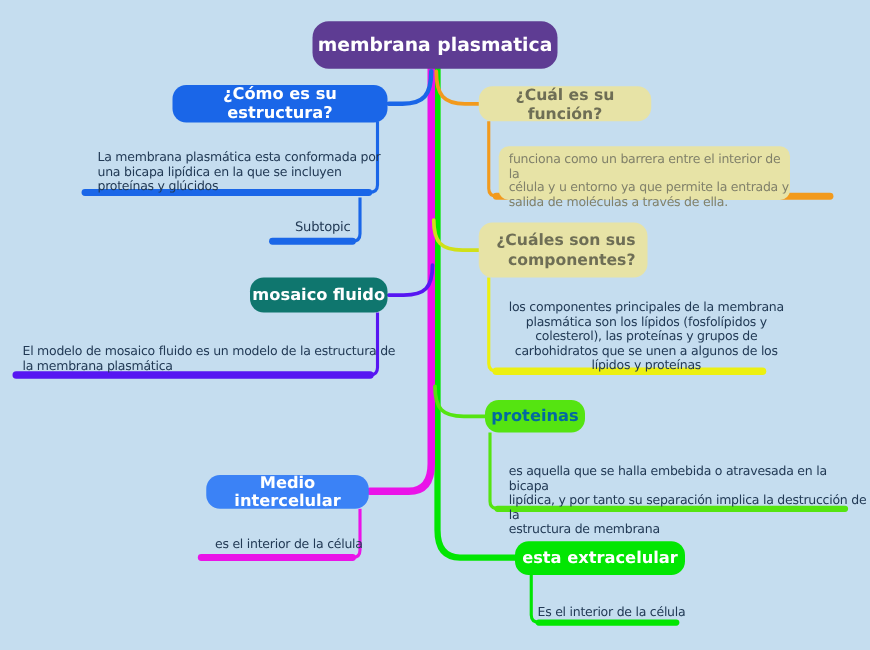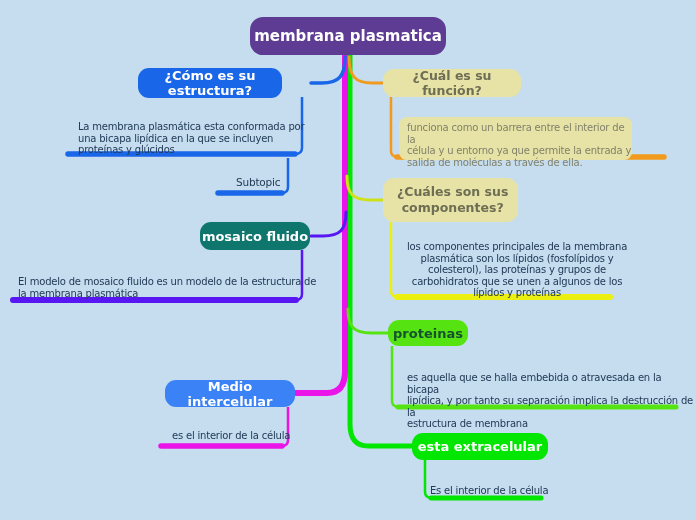--- a/index.html
+++ b/index.html
@@ -14,25 +14,25 @@
     font-weight:bold;color:#fff;border-radius:11px;box-sizing:border-box;
     text-align:center;cursor:pointer;
   }
   .note{
     position:absolute;font-size:10px;line-height:11.5px;letter-spacing:-0.2px;
     color:#223a55;white-space:pre-line;
   }
   
   .n-root{left:250px;top:17px;width:196px;height:38px;background:#5e3c93;font-size:15px;border-radius:13px;}
   
-  .n-estructura{left:138px;top:68px;width:144px;height:30px;background:#1a66e8;font-size:13px;}
+  .n-estructura{left:138px;top:68px;width:172px;height:30px;background:#1a66e8;font-size:13px;}
   .n-funcion{left:383px;top:69px;width:138px;height:28px;background:#e7e3a6;color:#6e6e55;font-size:12.5px;}
-  .n-componentes{left:383px;top:178px;width:135px;height:44px;background:#e7e3a6;color:#6e6e55;font-size:12.5px;justify-content:flex-start;padding-left:14px;text-align:center;white-space:pre-line;line-height:16px;}
+  .n-componentes{left:383px;top:178px;width:135px;height:44px;background:#e7e3a6;color:#6e6e55;font-size:12.5px;justify-content:flex-start;padding-left:14px;text-align:right;white-space:pre-line;line-height:16px;}
   .n-mosaico{left:200px;top:222px;width:110px;height:28px;background:#0f766e;font-size:13px;}
-  .n-proteinas{left:388px;top:320px;width:80px;height:26px;background:#55e411;color:#14532d;font-size:13px;}
+  .n-proteinas{left:388px;top:320px;width:80px;height:26px;background:#55e411;color:#0369a1;font-size:13px;}
   .n-intercelular{left:165px;top:380px;width:130px;height:27px;background:#3b82f6;font-size:13px;}
   .n-extracelular{left:412px;top:433px;width:136px;height:27px;background:#02e602;font-size:13px;}
   
   .t-estructura{left:78px;top:121px;}
   .t-subtopic{left:236px;top:177px;font-size:10.5px;}
   .t-mosaico{left:18px;top:276px;}
   .t-funcion{left:399px;top:117px;width:233px;height:43px;background:#e7e3a6;color:#81816a;border-radius:8px;padding:5px 0 0 8px;box-sizing:border-box;}
   .t-componentes{left:407px;top:241px;text-align:center;}
   .t-proteinas{left:407px;top:372px;}
   .t-intercelular{left:172px;top:430px;}

